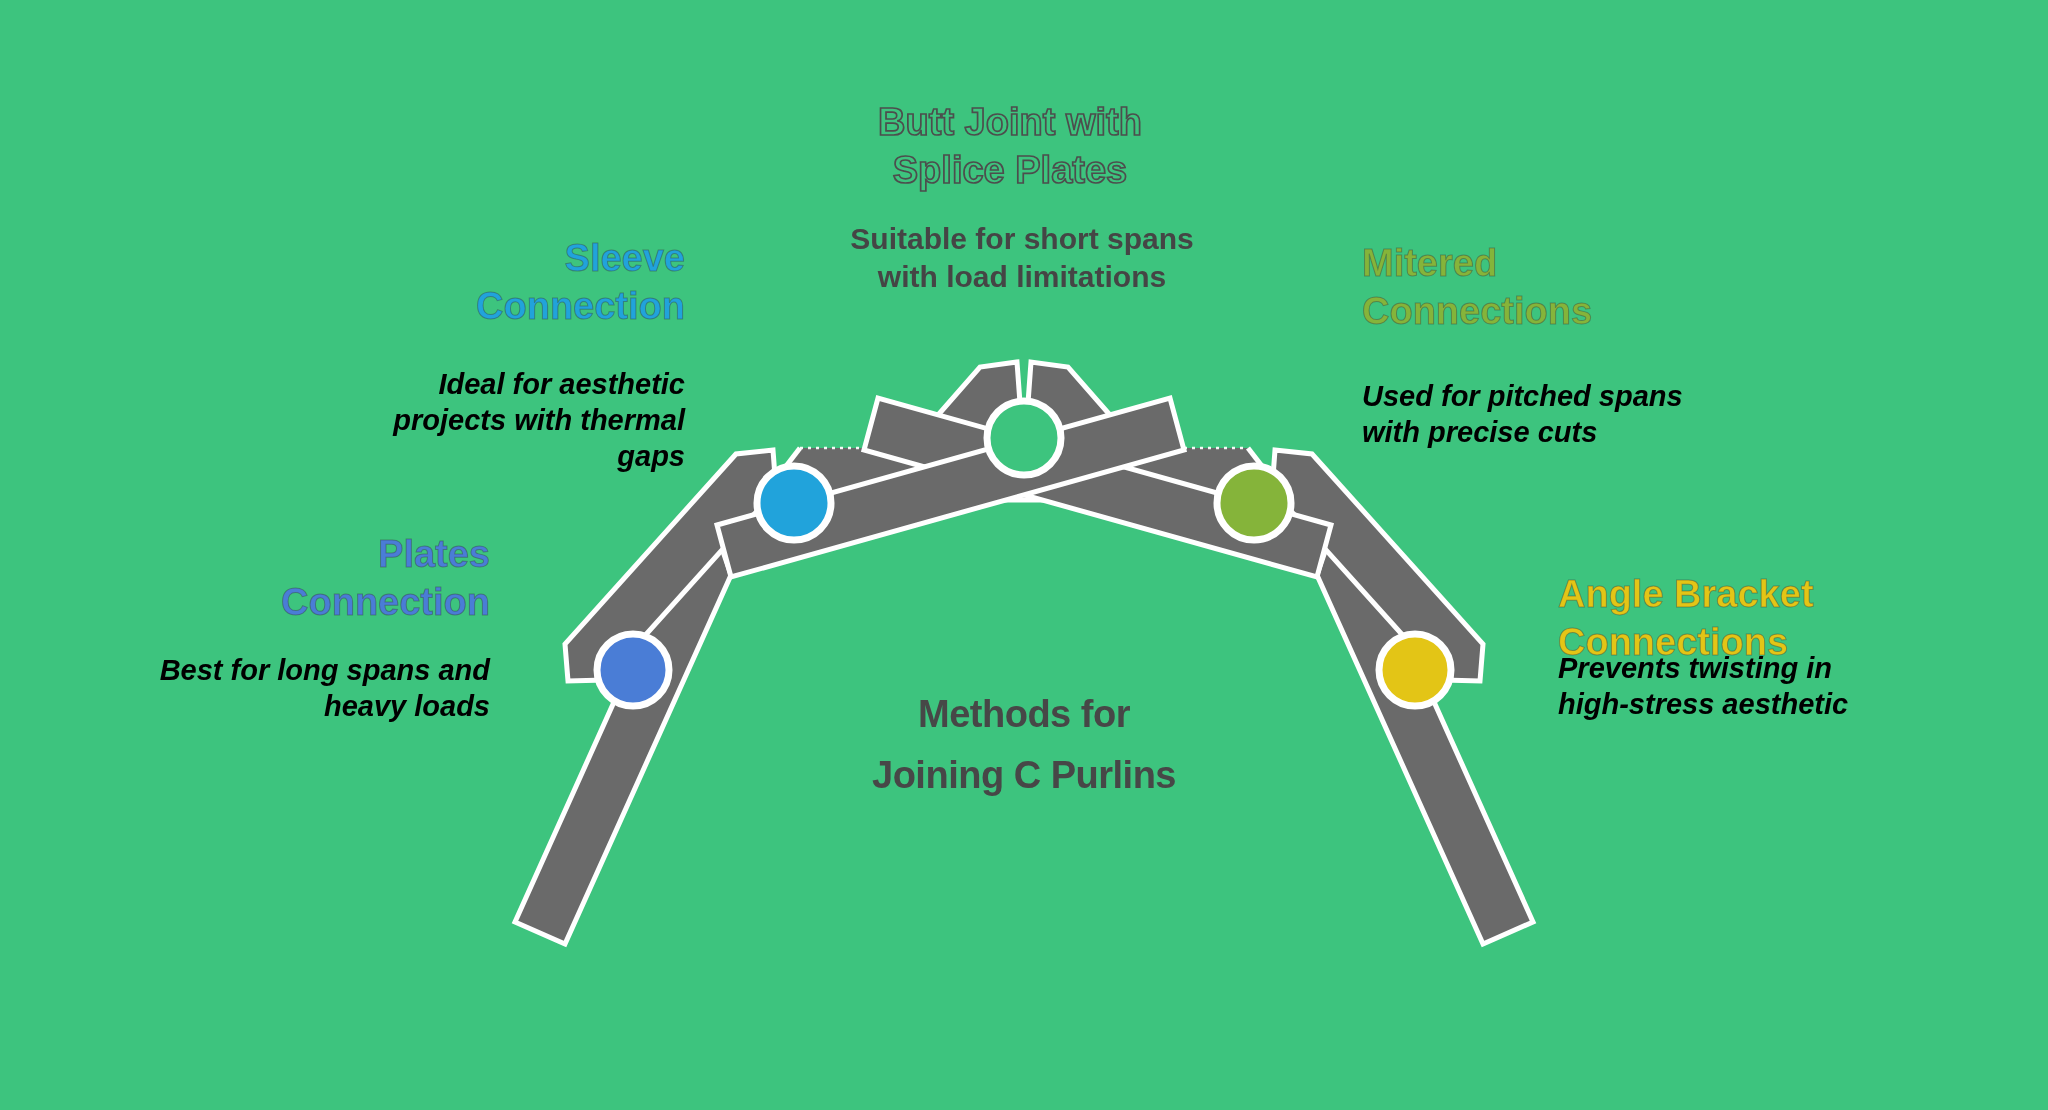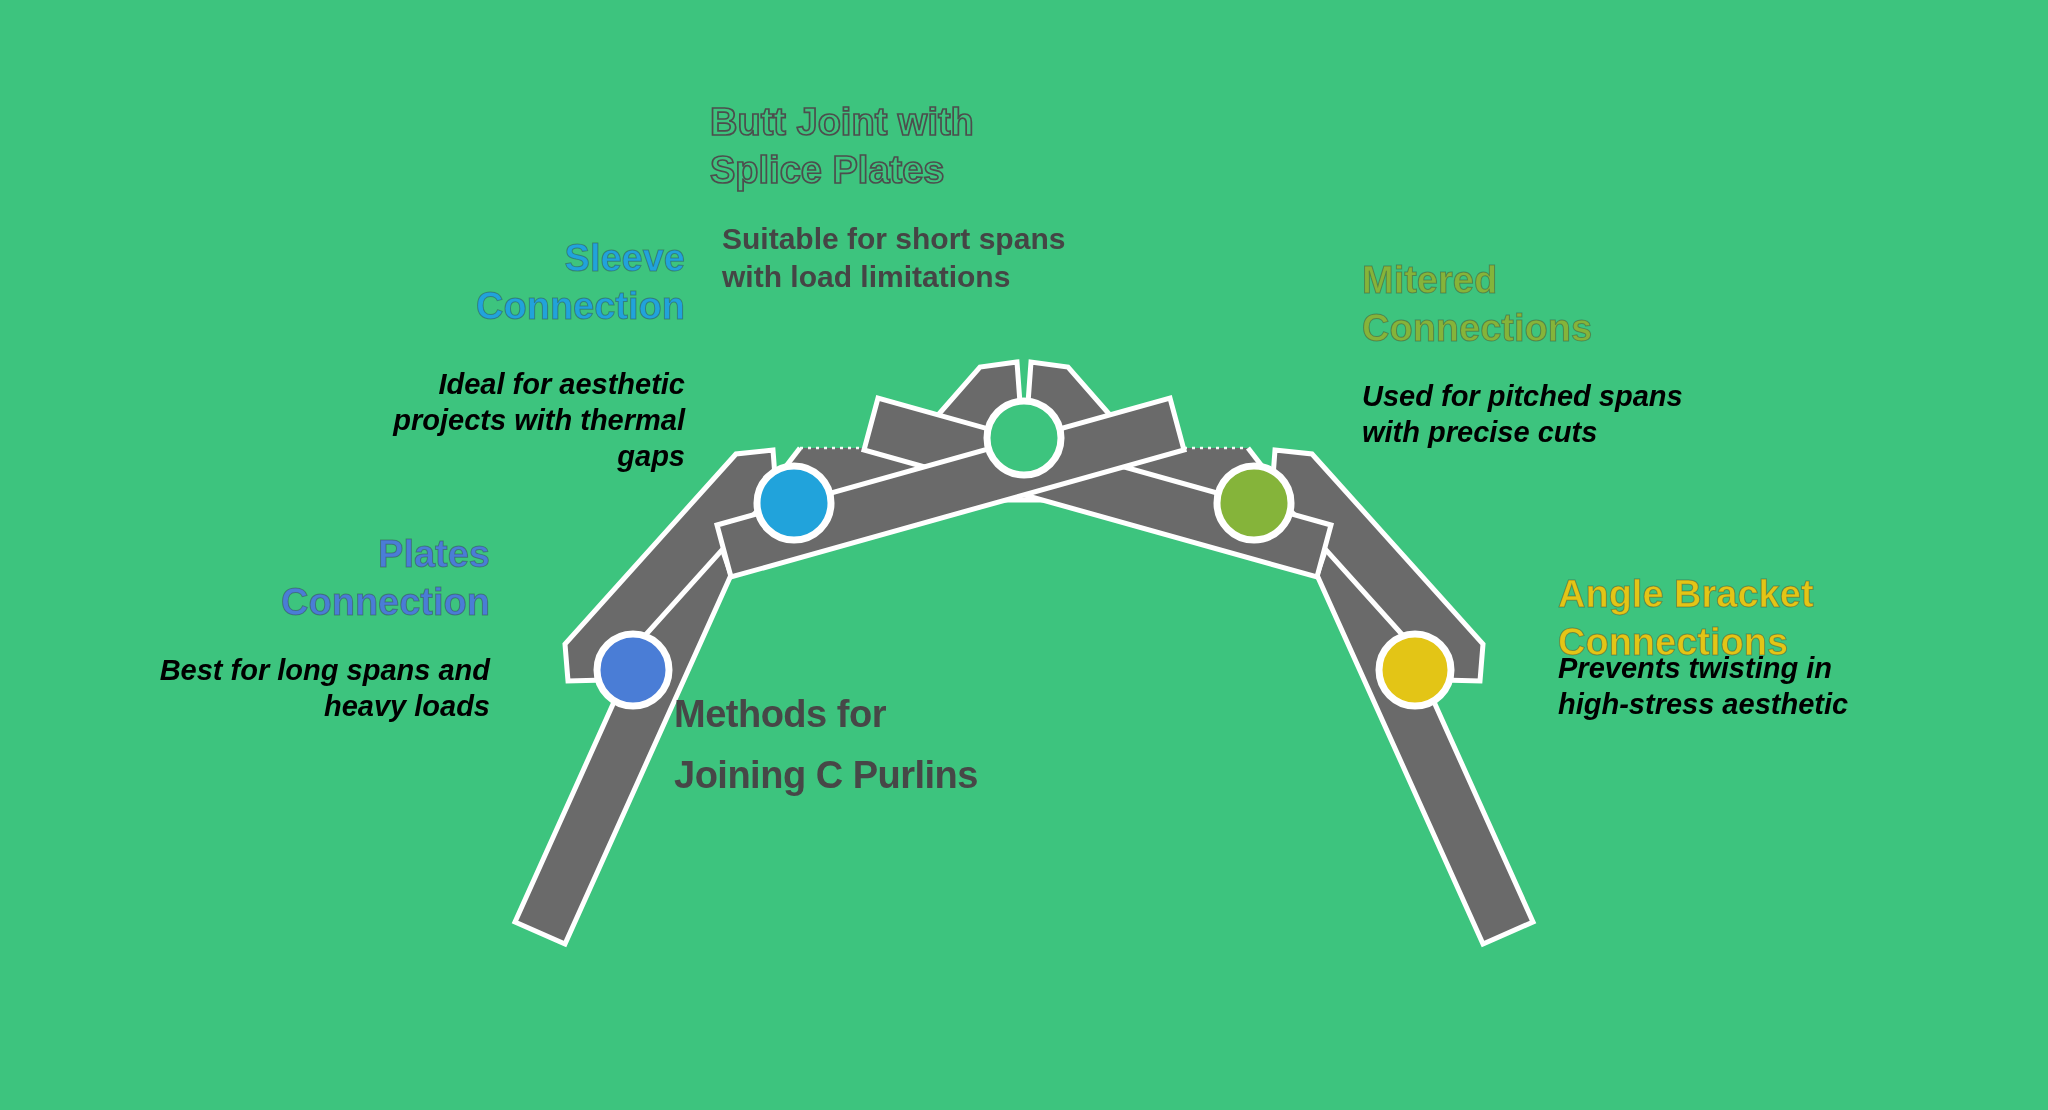--- a/index.html
+++ b/index.html
@@ -8,21 +8,21 @@
     width:2048px;height:1110px;
     background:#3dc47e;
     overflow:hidden;
     font-family:"Liberation Sans","DejaVu Sans",sans-serif;
   }
   .stage svg{position:absolute;left:0;top:0;}
   .txt{position:absolute;font-weight:bold;}
   .txt div{white-space:nowrap;}
   .ta-r{text-align:right;}
   .ta-l{text-align:left;}
-  .ta-c{}
+  .ta-c{text-align:center;}
   .h-method{font-size:38px;line-height:48px;-webkit-text-stroke:1px rgba(55,55,55,.40);}
   .h-outline{font-size:38px;line-height:48px;color:transparent;-webkit-text-stroke:1.7px #4d4d4d;}
   .desc{font-size:29px;line-height:36px;color:#000000;font-style:italic;}
   .desc-c{font-size:30px;line-height:38px;color:#454545;}
   .c-royal{color:#4a7dd6;}
   .c-cyan{color:#21a3db;}
   .c-olive{color:#85b43a;}
   .c-yellow{color:#e3c516;margin-top:46px;}
   .center-title{font-size:38px;line-height:61px;color:#474747;letter-spacing:-.5px;}
   .plank{fill:#6a6a6a;stroke:#ffffff;stroke-width:5;stroke-linejoin:miter;}
@@ -86,21 +86,21 @@
 
   <div class="txt h-method c-royal ta-r" style="left:190px;top:530px;width:300px;">
     <div>Plates</div>
     <div>Connection</div>
   </div>
   <div class="txt desc ta-r" style="left:150px;top:652px;width:340px;">
     <div>Best for long spans and</div>
     <div>heavy loads</div>
   </div>
 
-  <div class="txt h-method c-olive ta-l" style="left:1362px;top:256px;width:340px;">
+  <div class="txt h-method c-olive ta-l" style="left:1362px;top:239px;width:340px;">
     <div>Mitered</div>
     <div>Connections</div>
   </div>
   <div class="txt desc ta-l" style="left:1362px;top:378px;width:360px;">
     <div>Used for pitched spans</div>
     <div>with precise cuts</div>
   </div>
 
   <div class="txt h-method c-yellow ta-l" style="left:1558px;top:524px;width:360px;">
     <div>Angle Bracket</div>

